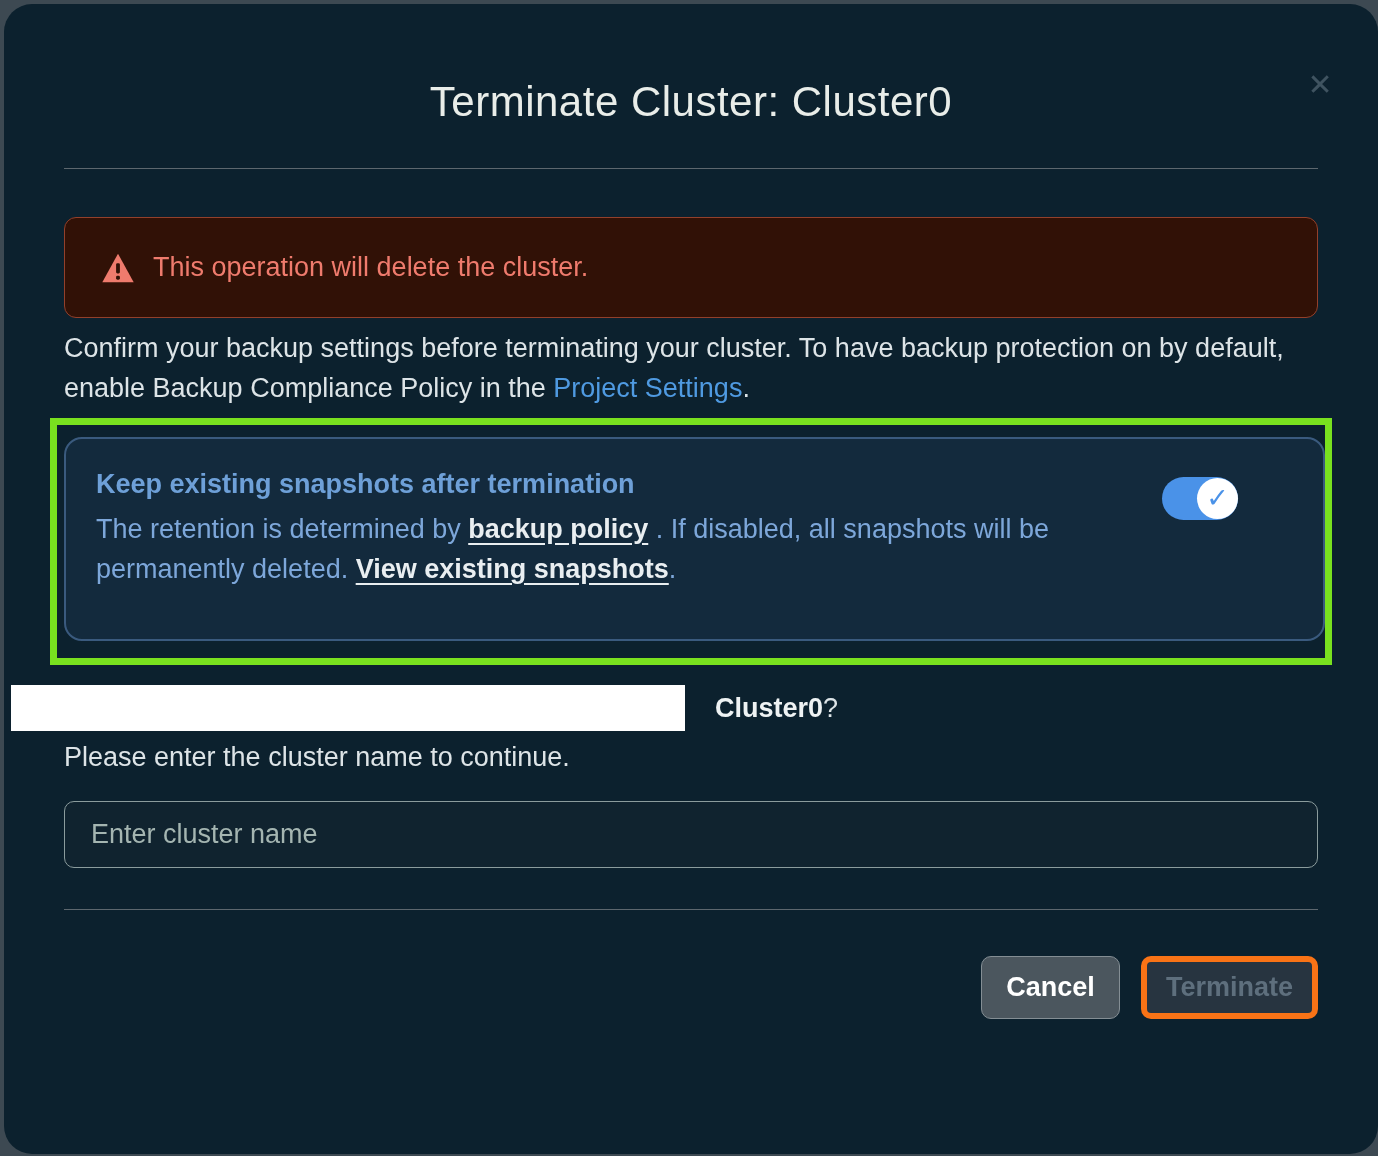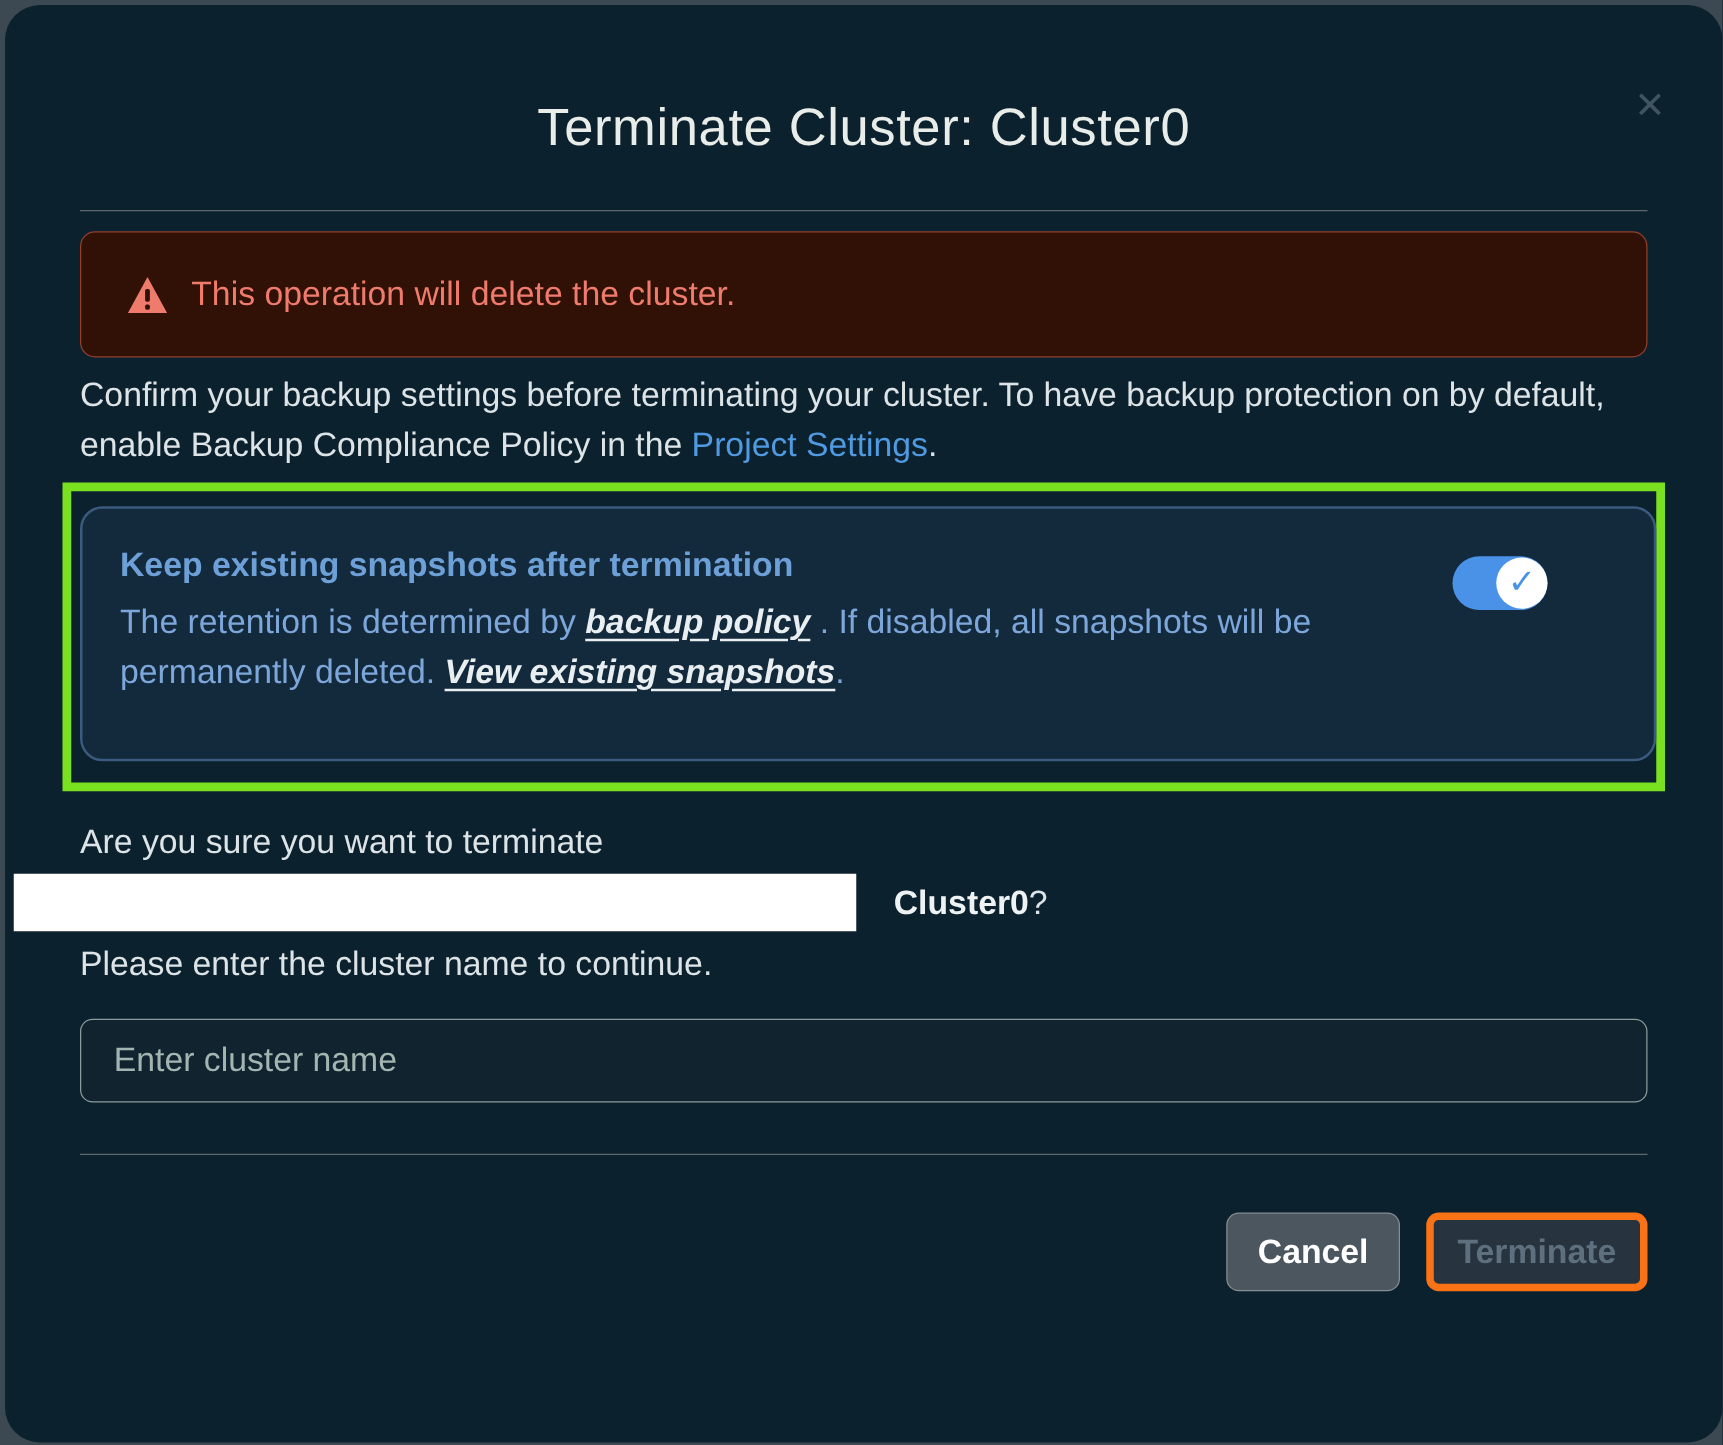--- a/index.html
+++ b/index.html
@@ -28,21 +28,21 @@
     margin-top:74px;
     font-size:42px; font-weight:500; color:#e9ede9;
     letter-spacing:0.5px;
     text-align:center;
   }
   .divider {
     border:none; border-top:1px solid #5d676e;
     margin-top:42px;
   }
   .warning-banner {
-    margin-top:16px;
+    margin-top:48px;
     height:101px;
     background:#311106;
     border:1px solid #93402b;
     border-radius:12px;
     display:flex; align-items:center;
     padding:0 36px;
   }
   .warning-icon { width:34px; height:30px; flex:0 0 auto; }
   .warning-text {
     margin-left:18px;
@@ -76,21 +76,20 @@
   }
   .panel-body {
     margin-top:9px;
     font-size:27px; line-height:40px; color:#7da7da;
     max-width:1045px;
   }
   .panel-link {
     color:#e9eef1; font-weight:bold;
     text-decoration:underline; text-underline-offset:5px;
     cursor:pointer;
-    font-style:italic;
   }
   .toggle {
     position:absolute; right:85px; top:38px;
     width:76px; height:43px; border-radius:22px;
     background:#4a92e8; cursor:pointer;
   }
   .toggle-knob {
     position:absolute; right:0px; top:1px;
     width:41px; height:41px; border-radius:50%;
     background:#ffffff;
@@ -181,21 +180,20 @@
       <p class="panel-body"><span>The retention is determined by </span><a class="panel-link">backup policy</a><span> . If disabled, all snapshots will be permanently deleted. </span><a class="panel-link">View existing snapshots</a><span>.</span></p>
       <div class="toggle">
         <div class="toggle-knob">
           <span class="toggle-check">✓</span>
         </div>
       </div>
     </div>
   </div>
 
   <div class="confirm-section">
-    <div>Are you sure you want to terminate</div>
     <div class="confirm-line2">
       <div class="redaction"></div>
       <span class="breadcrumb-chevron">›</span>
       <span class="cluster-name-q"><b class="cluster-name-bold">Cluster0</b><span>?</span></span>
     </div>
     <div class="confirm-line3">Please enter the cluster name to continue.</div>
   </div>
 
   <input class="cluster-input" type="text" placeholder="Enter cluster name" style="">
 

